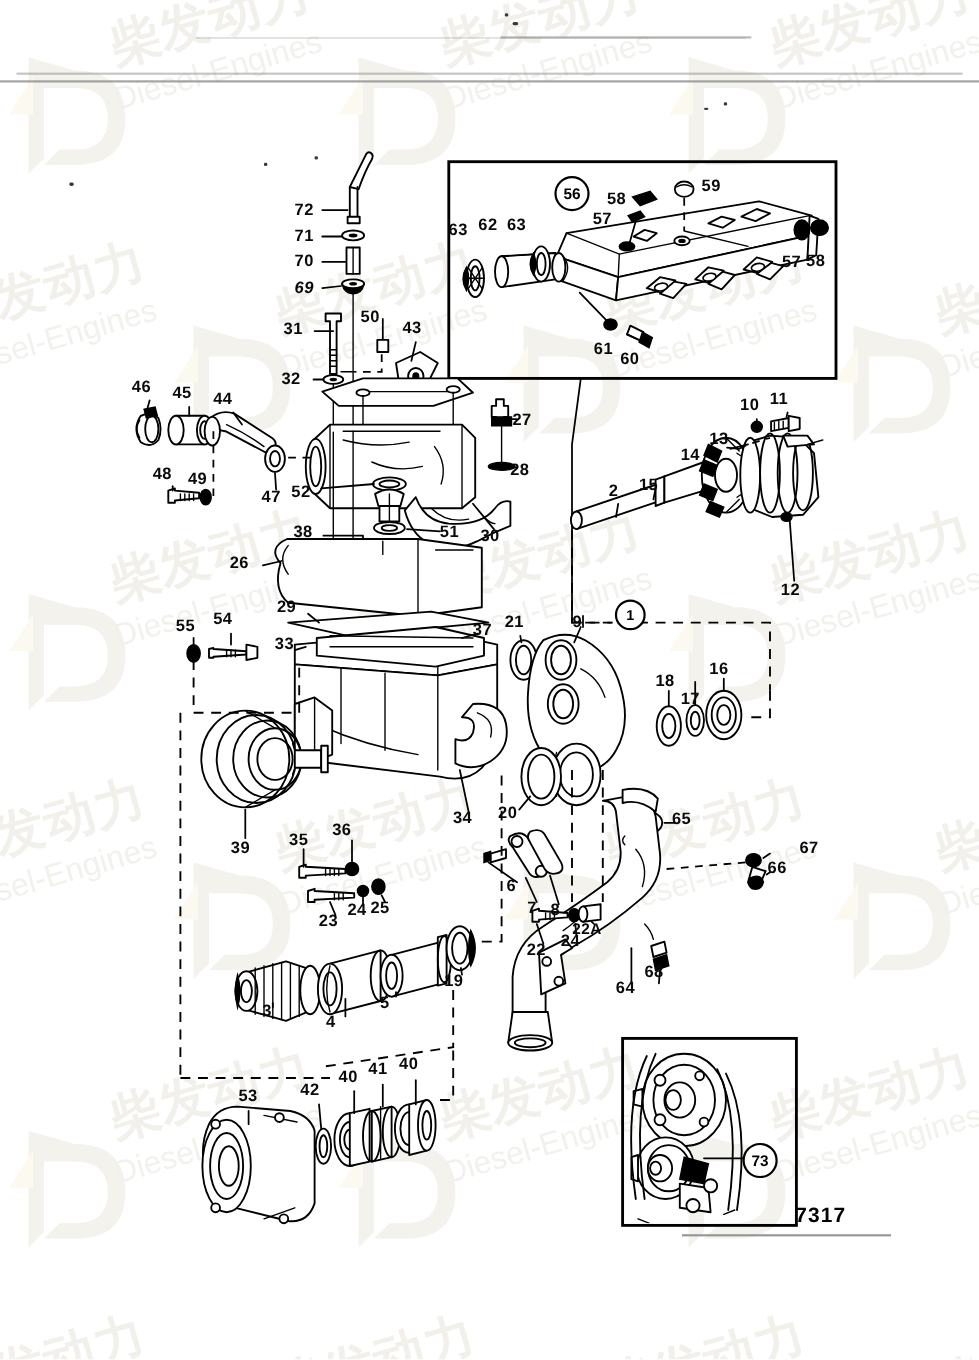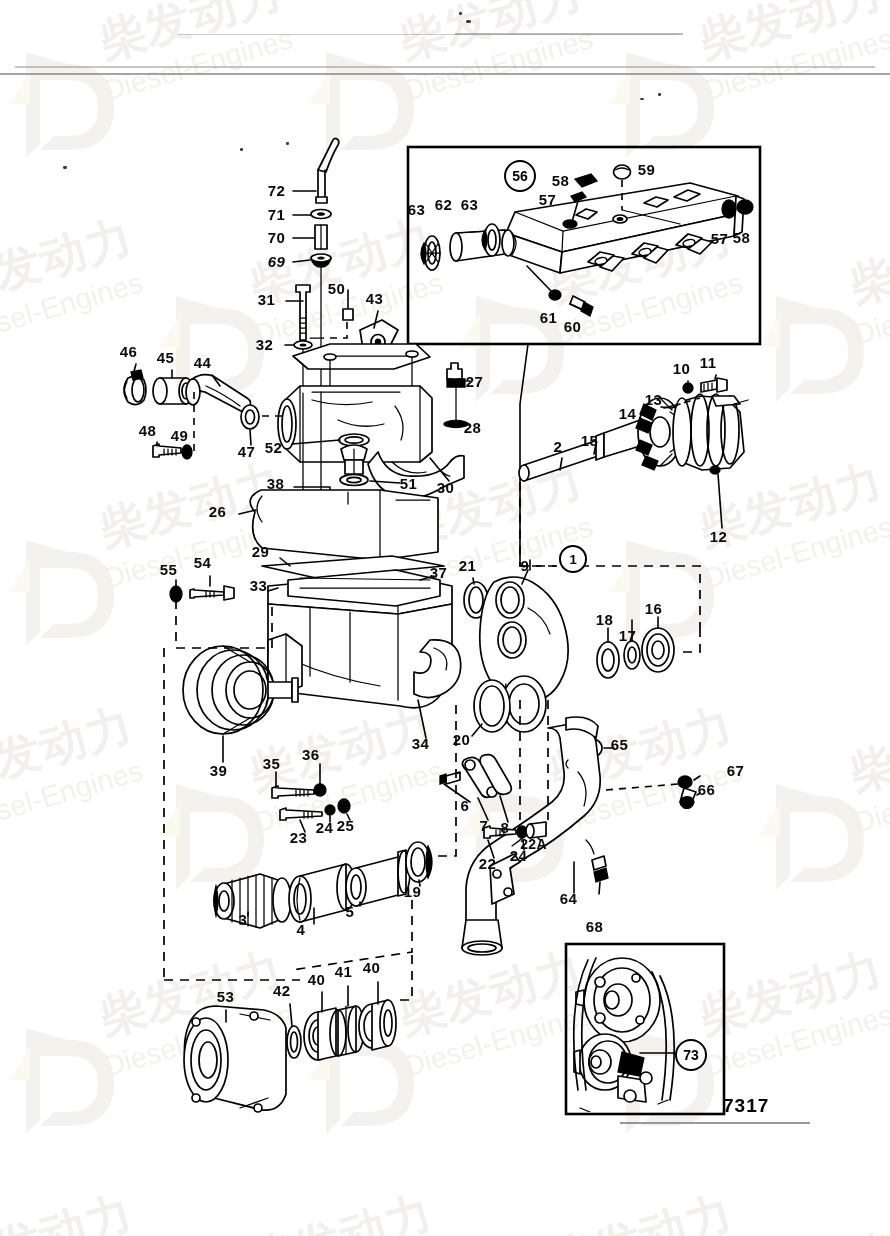--- a/index.html
+++ b/index.html
@@ -839,21 +839,21 @@
       <div class="lbl" style="left: 637.8px; top: 162px;">59</div>
       <div class="lbl" style="left: 563.8px; top: 319px;">60</div>
       <div class="lbl" style="left: 539.8px; top: 310px;">61</div>
       <div class="lbl" style="left: 434.8px; top: 197px;">62</div>
       <div class="lbl" style="left: 407.8px; top: 202px;">63</div>
       <div class="lbl" style="left: 460.8px; top: 197px;">63</div>
       <div class="lbl" style="left: 559.8px; top: 891px;">64</div>
       <div class="lbl" style="left: 610.8px; top: 737px;">65</div>
       <div class="lbl" style="left: 697.8px; top: 782px;">66</div>
       <div class="lbl" style="left: 698.8px; top: 763px; margin-left: 28px;">67</div>
-      <div class="lbl" style="left: 585.8px; top: 919px;">68</div>
+      <div class="lbl" style="left: 585.8px; top: 876px;">68</div>
       <div class="lbl" style="left: 267.8px; top: 254px; font-style: italic;">69</div>
       <div class="lbl" style="left: 267.8px; top: 230px;">70</div>
       <div class="lbl" style="left: 267.8px; top: 207px;">71</div>
       <div class="lbl" style="left: 267.8px; top: 183px;">72</div>
       <div class="circ big" style="left: 675px; top: 1039px;">73</div>
     </div>
 
   <div class="figno" style="left:723px;top:1095px;">7317</div>
 
 </div>

